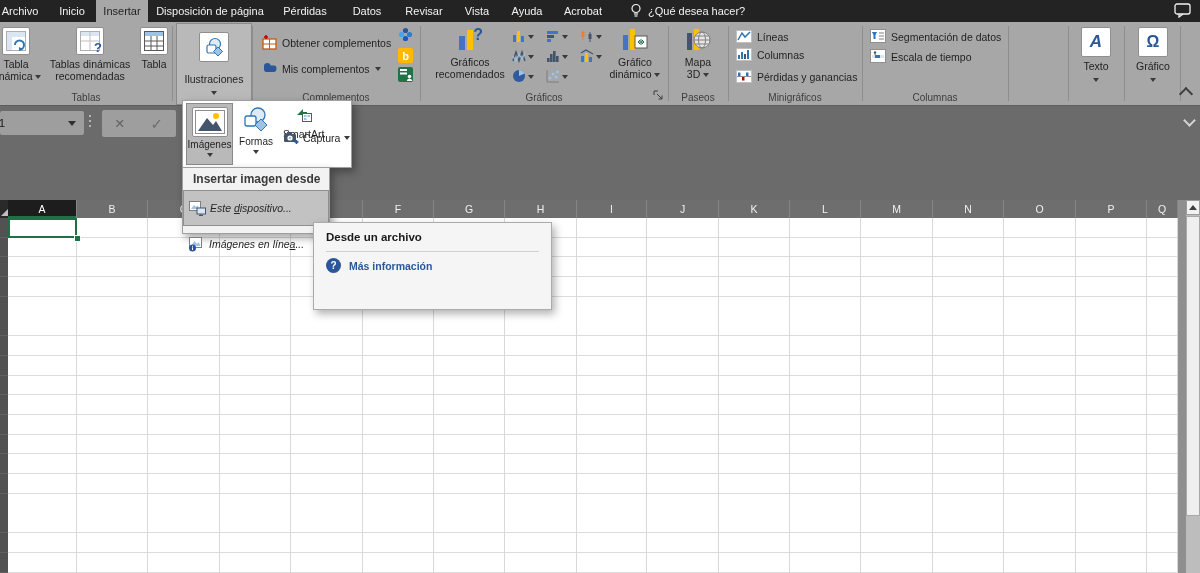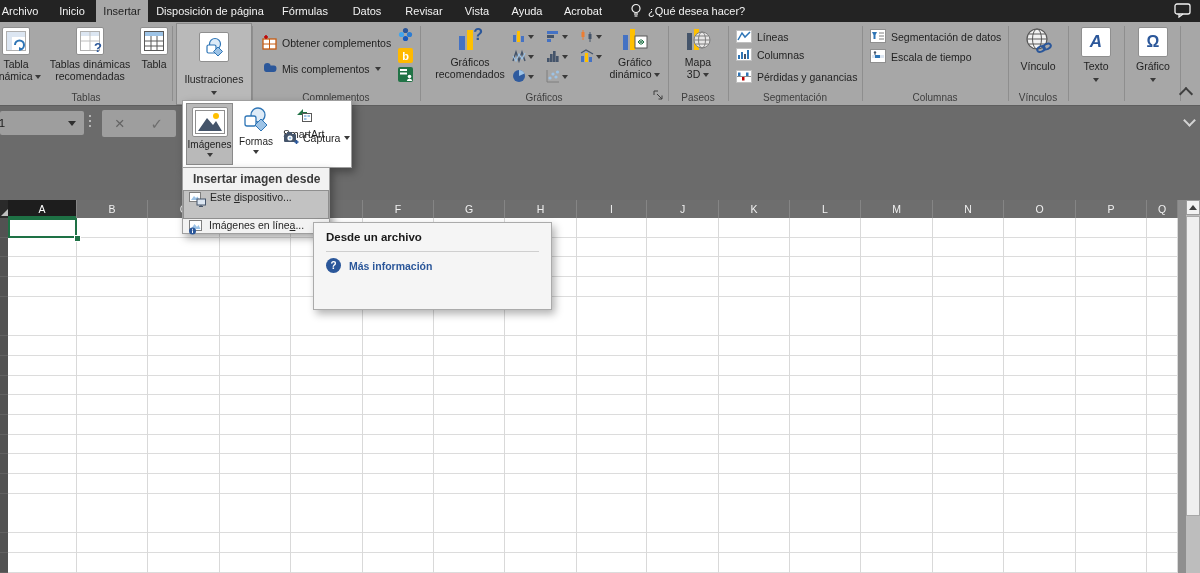--- a/index.html
+++ b/index.html
@@ -59,21 +59,21 @@
   .vsthumb{position:absolute;left:0;top:16px;width:14px;height:300px;background:#efefef;border:1px solid #a8a8a8;box-sizing:border-box;}
   
   .ilpanel{position:absolute;left:182px;top:100px;width:170px;height:68px;background:#fff;border:1px solid #9f9f9f;box-shadow:3px 4px 8px rgba(0,0,0,.35);z-index:20;box-sizing:border-box;}
   .pbtn{position:absolute;top:2px;height:62px;display:flex;flex-direction:column;align-items:center;font-size:10px;color:#1f1f1f;box-sizing:border-box;}
   .pbtn .plabel{margin-top:2px;}
   .pbtn .chev{margin-top:3px;}
   .prow{position:absolute;display:flex;align-items:center;gap:4px;font-size:10.5px;color:#1f1f1f;height:18px;white-space:nowrap;}
   
   .imenu{position:absolute;left:182px;top:167px;width:148px;height:67px;background:#f2f2f2;border:1px solid #9f9f9f;box-shadow:3px 4px 8px rgba(0,0,0,.35);z-index:25;box-sizing:border-box;}
   .imhdr{height:22px;line-height:22px;padding-left:10px;font-weight:bold;font-size:12px;color:#3b3b3b;}
-  .imitem{height:29px;display:flex;align-items:flex-start;font-size:10.5px;color:#262626;box-sizing:border-box;}
+  .imitem{height:36px;display:flex;align-items:center;font-size:10.5px;color:#262626;box-sizing:border-box;font-style:italic;}
   .imitem .imicon{width:26px;display:flex;justify-content:center;}
   .imitem.hover{background:#c2c2c2;border:1px solid #8f8f8f;}
   .accel{text-decoration:underline;}
   
   .tip{position:absolute;left:313px;top:222px;width:239px;height:88px;background:#f5f5f5;border:1px solid #ababab;box-shadow:3px 4px 8px rgba(0,0,0,.3);z-index:30;box-sizing:border-box;padding:8px 12px 6px 12px;}
   .tiptitle{font-size:11.5px;font-weight:bold;color:#1a1a1a;}
   .tipbody{font-size:10.5px;color:#3c3c3c;line-height:13.5px;margin-top:7px;}
   .tipdiv{height:1px;background:#cfcfcf;margin-top:8px;}
   .tiplink{display:flex;align-items:center;gap:8px;margin-top:6px;font-size:10.5px;font-weight:bold;color:#2b579a;}
   .helpicon{width:15px;height:15px;border-radius:50%;background:#2b579a;color:#fff;font-size:10px;font-weight:bold;display:flex;align-items:center;justify-content:center;}
@@ -81,21 +81,21 @@
 </head>
 <body>
 
 <div id="app">
 
   <div class="tabbar">
     <div class="tab" style="width:56px;margin-left:-8px;">Archivo</div>
     <div class="tab" style="width:48px;">Inicio</div>
     <div class="tab active" style="width:52px;">Insertar</div>
     <div class="tab" style="width:124px;">Disposición de página</div>
-    <div class="tab" style="width:66px;">Fórmulas</div>
+    <div class="tab" style="width:66px;">Pérdidas</div>
     <div class="tab" style="width:58px;">Datos</div>
     <div class="tab" style="width:56px;">Revisar</div>
     <div class="tab" style="width:50px;">Vista</div>
     <div class="tab" style="width:50px;">Ayuda</div>
     <div class="tab" style="width:62px;">Acrobat</div>
     <div class="tellme">
       <span>
         <svg width="12" height="15" viewBox="0 0 12 15">
             <circle cx="6" cy="5.5" r="4" fill="none" stroke="#f2f2f2" stroke-width="1.2"></circle>
             <line x1="4" y1="11" x2="8" y2="11" stroke="#f2f2f2" stroke-width="1.2"></line>
@@ -361,21 +361,21 @@
       <div class="rowbtn" style="left:8px;top:46px;">
         <span><svg width="16" height="13" viewBox="0 0 16 13">
               <rect x="0.5" y="0.5" width="15" height="12" fill="#fff" stroke="#bfbfbf"></rect>
               <line x1="1" y1="6.5" x2="15" y2="6.5" stroke="#8f8f8f"></line>
               <rect x="2" y="2.5" width="2.5" height="3.5" fill="#2e75b6"></rect>
               <rect x="6" y="7" width="2.5" height="3.5" fill="#c00000"></rect>
               <rect x="10" y="2.5" width="2.5" height="3.5" fill="#2e75b6"></rect>
             </svg></span>
         <span>Pérdidas y ganancias</span>
       </div>
-      <div class="grplabel">Segmentación</div>
+      <div class="grplabel">Minigráficos</div>
     </div>
     <div class="sep" style="left:862px;"></div>
 
     <div class="grp" style="left:862px;width:146px;">
       <div class="rowbtn" style="left:8px;top:6px;">
         <span><svg width="16" height="14" viewBox="0 0 16 14">
               <rect x="0.5" y="0.5" width="15" height="13" fill="#fff" stroke="#8f8f8f"></rect>
               <path d="M2 3 L7 3 L5.5 6 L5.5 10 L3.5 10 L3.5 6 Z" fill="#2e75b6"></path>
               <line x1="9" y1="4" x2="14" y2="4" stroke="#7f7f7f"></line>
               <line x1="9" y1="7" x2="14" y2="7" stroke="#7f7f7f"></line>
@@ -390,37 +390,20 @@
               <rect x="5" y="6" width="5" height="3" fill="#2e75b6"></rect>
               <circle cx="5" cy="3.5" r="1.2" fill="#44546a"></circle>
               <line x1="5" y1="4.5" x2="5" y2="6" stroke="#44546a"></line>
             </svg></span>
         <span>Escala de tiempo</span>
       </div>
       <div class="grplabel">Columnas</div>
     </div>
     <div class="sep" style="left:1008px;"></div>
 
-    <div class="grp" style="left:1008px;width:60px;">
-      <div class="bigbtn" style="left:6px;width:48px;">
-        <span class="bicon">
-          <svg width="28" height="28" viewBox="0 0 28 28">
-              <circle cx="13" cy="12" r="10" fill="#f2f2f2" stroke="#595959" stroke-width="1.2"></circle>
-              <ellipse cx="13" cy="12" rx="4.5" ry="10" fill="none" stroke="#595959"></ellipse>
-              <line x1="3" y1="12" x2="23" y2="12" stroke="#595959"></line>
-              <line x1="4.5" y1="7" x2="21.5" y2="7" stroke="#595959"></line>
-              <line x1="4.5" y1="17" x2="21.5" y2="17" stroke="#595959"></line>
-              <ellipse cx="17" cy="22" rx="4" ry="2.6" fill="none" stroke="#2b579a" stroke-width="2" transform="rotate(-25 17 22)"></ellipse>
-              <ellipse cx="23" cy="19.5" rx="4" ry="2.6" fill="none" stroke="#2b579a" stroke-width="2" transform="rotate(-25 23 19.5)"></ellipse>
-            </svg>
-        </span>
-        <span>Vínculo</span>
-      </div>
-      <div class="grplabel">Vínculos</div>
-    </div>
     <div class="sep" style="left:1068px;"></div>
 
     <div class="bigbtn" style="left:1072px;width:48px;top:2px;">
       <span class="bicon ibox" style="width:28px;height:28px;">
         <span style="color:#2b579a;font-size:17px;font-weight:bold;font-style:italic;">A</span>
       </span>
       <span>Texto</span>
       <span class="chev" style="margin-top:6px;"></span>
     </div>
     <div class="sep" style="left:1124px;"></div>

